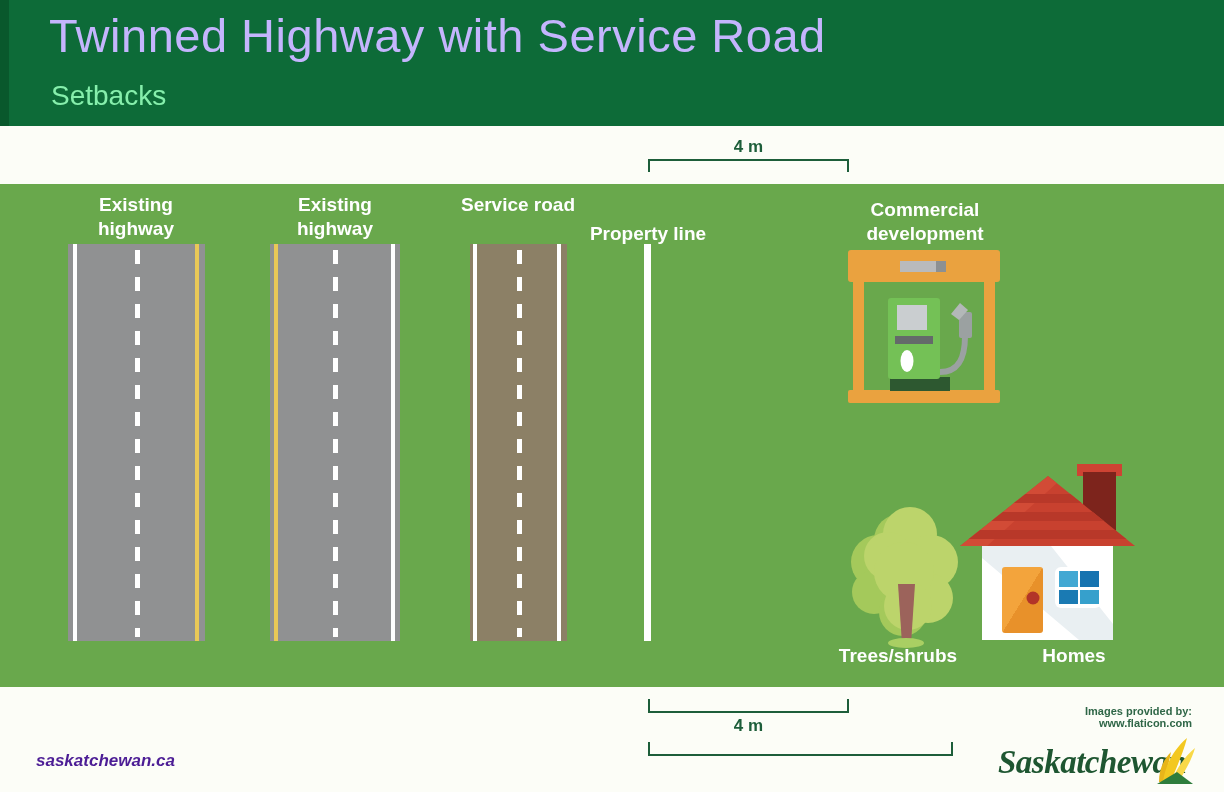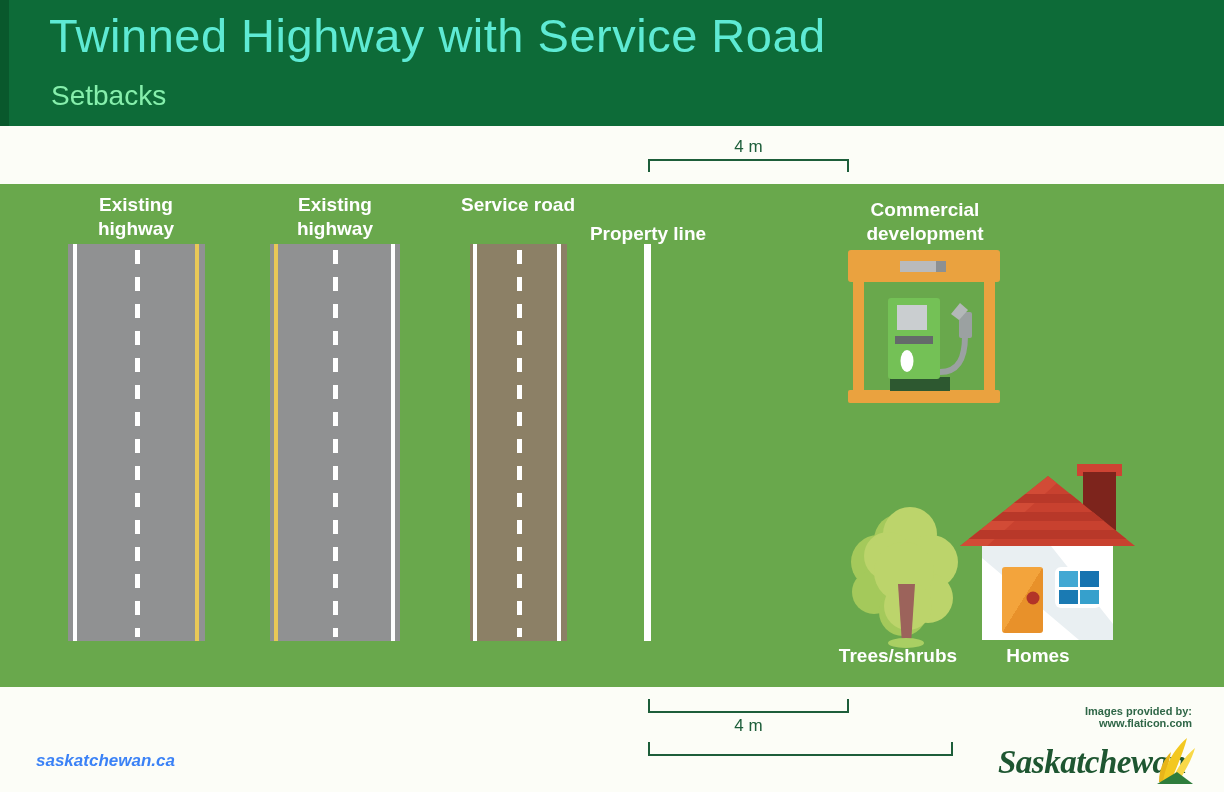--- a/index.html
+++ b/index.html
@@ -2,63 +2,63 @@
 <html><head>
 <meta charset="utf-8">
 <style>
   html,body{margin:0;padding:0;background:#ffffff;}
   .page{position:relative;width:1224px;height:792px;background:#fcfdf7;overflow:hidden;
         font-family:"Liberation Sans",sans-serif;}
 
   
   .header{position:absolute;left:0;top:0;width:1224px;height:126px;background:#0d6b38;}
   .edge-strip{position:absolute;left:0;top:0;width:9px;height:126px;background:#09582c;}
-  .title{position:absolute;left:49px;top:8px;font-size:47px;font-weight:400;color:#5eead4;
+  .title{position:absolute;left:49px;top:8px;font-size:47px;font-weight:400;color:#c4b5fd;
          letter-spacing:0.5px;white-space:nowrap;}
   .subtitle{position:absolute;left:51px;top:80px;font-size:28px;font-weight:400;color:#86efac;}
 
   
   .brk{position:absolute;box-sizing:border-box;border-color:#1d5e3a;border-style:solid;border-width:0;}
   .brk-top{left:648px;top:159px;width:201px;height:13px;border-top-width:2px;border-left-width:2px;border-right-width:2px;}
   .brk-b4{left:648px;top:699px;width:201px;height:14px;border-bottom-width:2px;border-left-width:2px;border-right-width:2px;}
   .brk-b9{left:648px;top:742px;width:305px;height:14px;border-bottom-width:2px;border-left-width:2px;border-right-width:2px;}
-  .dim-lbl{position:absolute;color:#1d5e3a;font-weight:400;font-size:17px;text-align:center;}
+  .dim-lbl{position:absolute;color:#1d5e3a;font-weight:700;font-size:17px;text-align:center;}
   .dim-top{left:648px;top:137px;width:201px;}
   .dim-b4{left:648px;top:716px;width:201px;}
   .dim-b9{left:648px;top:758px;width:305px;}
 
   
   .scene{position:absolute;left:0;top:184px;width:1224px;height:503px;background:#69a84c;}
   .lbl{position:absolute;color:#ffffff;font-weight:700;font-size:19px;line-height:1.28;text-align:center;}
   .lbl-hwy1{left:66px;top:193px;width:140px;}
   .lbl-hwy2{left:265px;top:193px;width:140px;}
   .lbl-svc{left:458px;top:193px;width:120px;}
   .lbl-prop{left:588px;top:193px;width:120px;margin-top:29px;}
   .lbl-com{left:839px;top:198px;width:172px;}
   .lbl-trees{left:818px;top:644px;width:160px;}
-  .lbl-homes{left:968px;top:644px;width:140px;}
+  .lbl-homes{left:1004px;top:644px;width:140px;}
 
   .road{position:absolute;top:244px;height:397px;}
   .road-1{left:68px;width:137px;background:#909192;}
   .road-2{left:270px;width:130px;background:#909192;}
   .road-svc{left:470px;width:97px;background:#8c8066;}
   .rline{position:absolute;top:0;bottom:0;width:4px;}
   .rline-white{background:#ffffff;}
   .rline-yellow{background:#e9c857;}
   .dash{position:absolute;left:50%;margin-left:-2px;width:5px;top:6px;bottom:4px;
         background:repeating-linear-gradient(to bottom,#ffffff 0 14px,transparent 14px 27px);}
   .prop-line{position:absolute;left:644px;top:244px;width:7px;height:397px;background:#ffffff;}
 
   .icon-abs{position:absolute;}
   .gas{left:848px;top:250px;}
   .tree{left:848px;top:500px;}
   .house{left:953px;top:462px;}
 
   
-  .site{position:absolute;left:36px;top:751px;font-size:17px;font-weight:700;font-style:italic;color:#3b82f6;}
+  .site{position:absolute;left:36px;top:751px;font-size:17px;font-weight:700;font-style:italic;color:#4c1d95;}
   .credits{position:absolute;left:1012px;top:705px;width:180px;font-size:11px;color:#2f6647;text-align:right;font-weight:bold;}
   .logo-text{position:absolute;left:998px;top:744px;font-family:"Liberation Serif",serif;
              font-style:italic;font-weight:700;font-size:33px;color:#1e5631;letter-spacing:-0.5px;}
   .wheat{left:1155px;top:736px;}
 </style>
 </head>
 <body>
 
 <div class="page">
 

